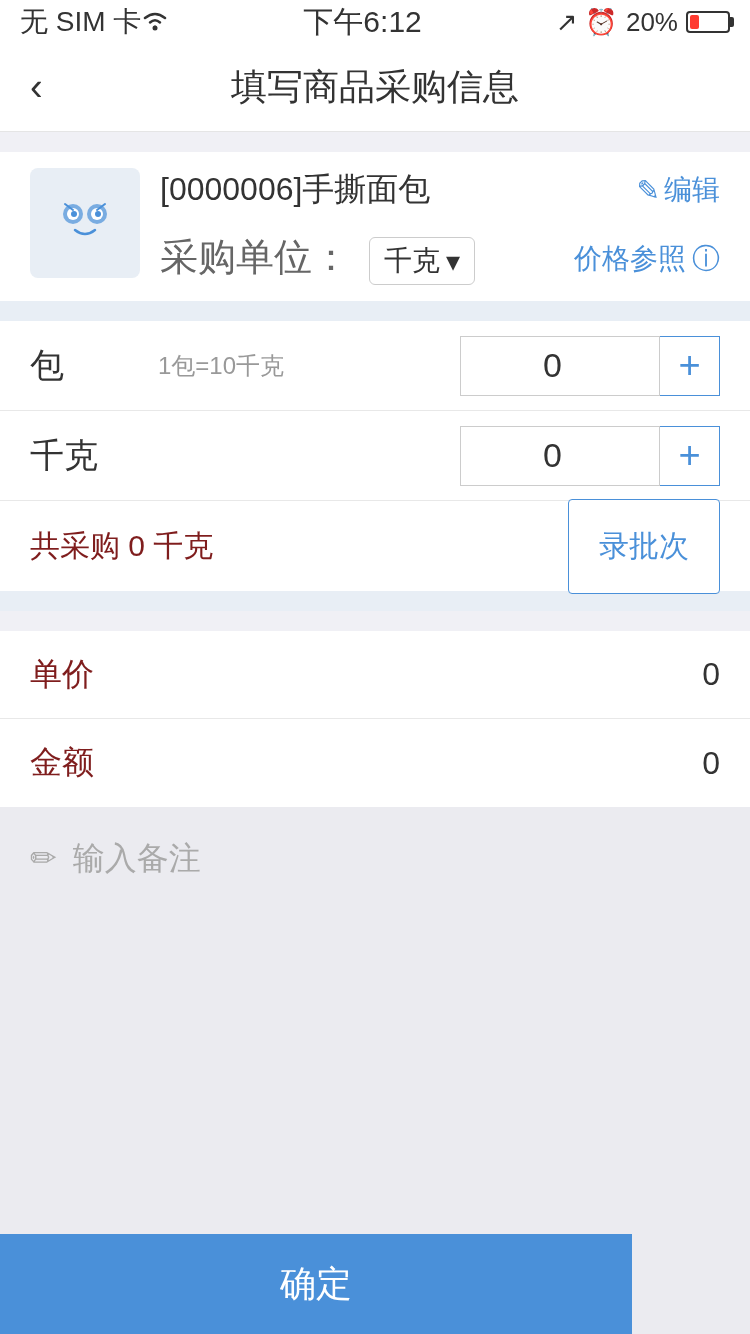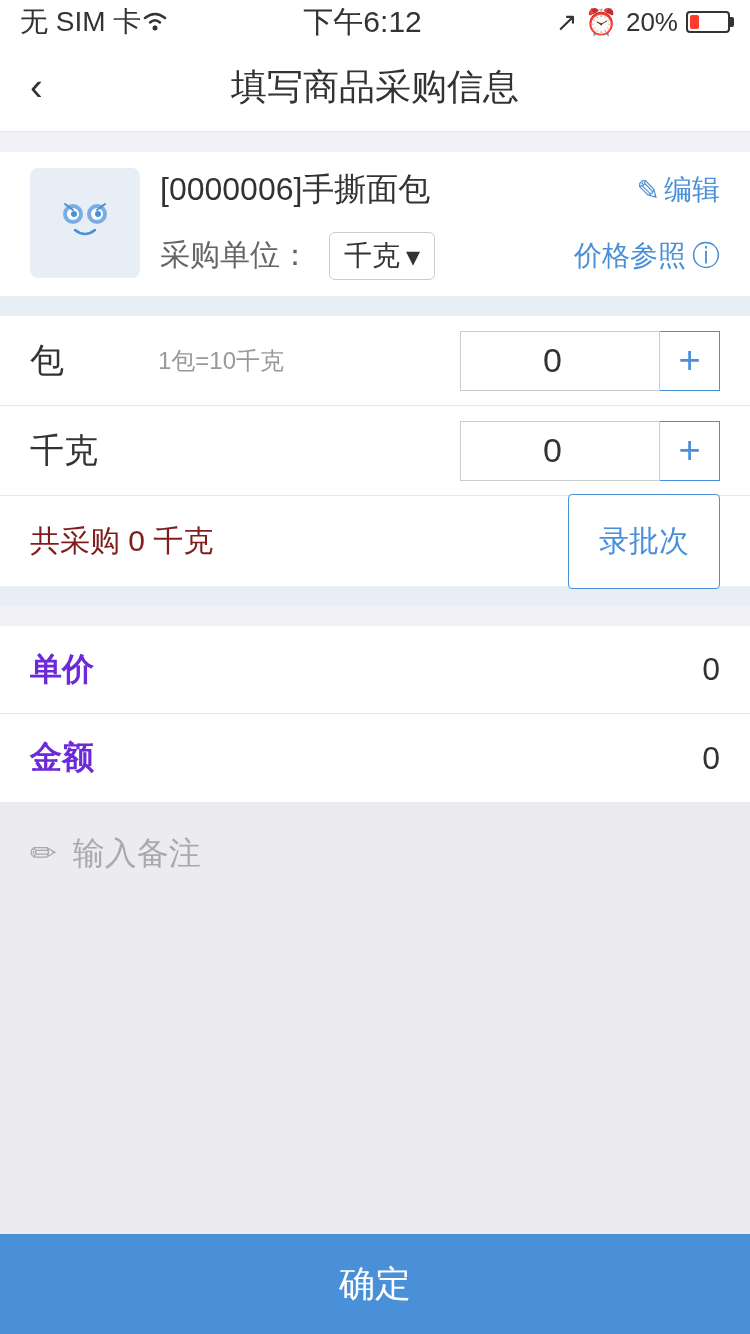--- a/index.html
+++ b/index.html
@@ -105,21 +105,21 @@
       font-size: 28px;
       display: flex;
       align-items: center;
       gap: 4px;
     }
     .product-unit-row {
       display: flex;
       align-items: center;
       justify-content: space-between;
     }
-    .unit-label { font-size: 30px; color: #666; }
+    .unit-label { font-size: 38px; color: #666; }
     .unit-select {
       display: inline-flex;
       align-items: center;
       gap: 6px;
       border: 1px solid #ccc;
       border-radius: 6px;
       padding: 4px 14px;
       font-size: 28px;
       color: #333;
       margin-left: 10px;
@@ -212,21 +212,21 @@
     .info-section { background: #fff; margin-top: 20px; }
     .info-row {
       display: flex;
       align-items: center;
       justify-content: space-between;
       padding: 0 30px;
       height: 88px;
       border-bottom: 1px solid #e8e8e8;
     }
     .info-row:last-child { border-bottom: none; }
-    .info-label { font-size: 32px; color: #6d28d9; font-weight: bold; }
+    .info-label { font-size: 32px; color: #7f1d1d; }
     .info-value { font-size: 32px; color: #333; }
 
     
     .notes-section {
       background: #ebebf0;
       padding: 30px;
       margin-top: 0;
       display: flex;
       align-items: flex-start;
       gap: 16px;
@@ -240,21 +240,21 @@
       background: #ebebf0;
       flex: 1;
       min-height: 300px;
     }
 
     
     .confirm-btn {
       position: fixed;
       bottom: 0;
       left: 0;
-      width: 750px;
+      width: 632px;
       height: 100px;
       background: #4a90d9;
       color: #fff;
       font-size: 36px;
       border: none;
       cursor: pointer;
       display: flex;
       align-items: center;
       justify-content: center;
     }

